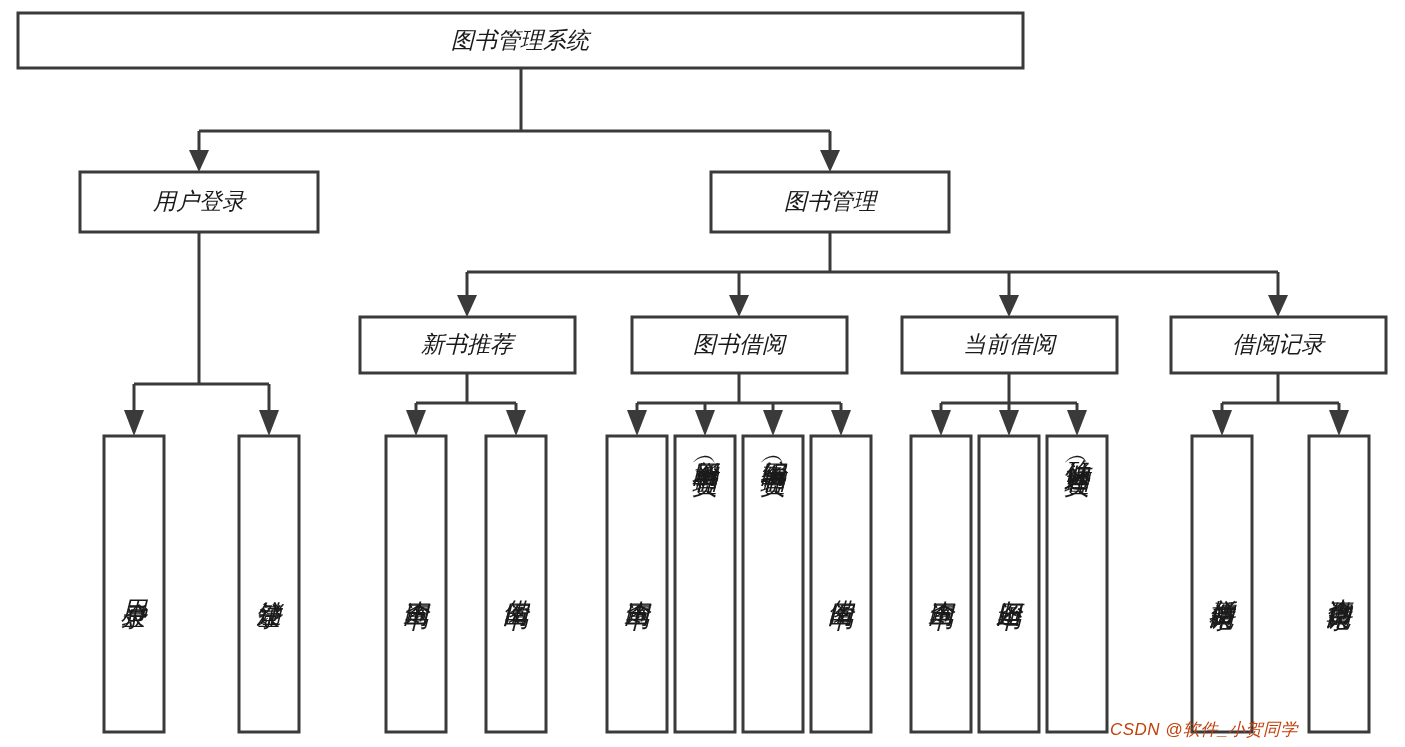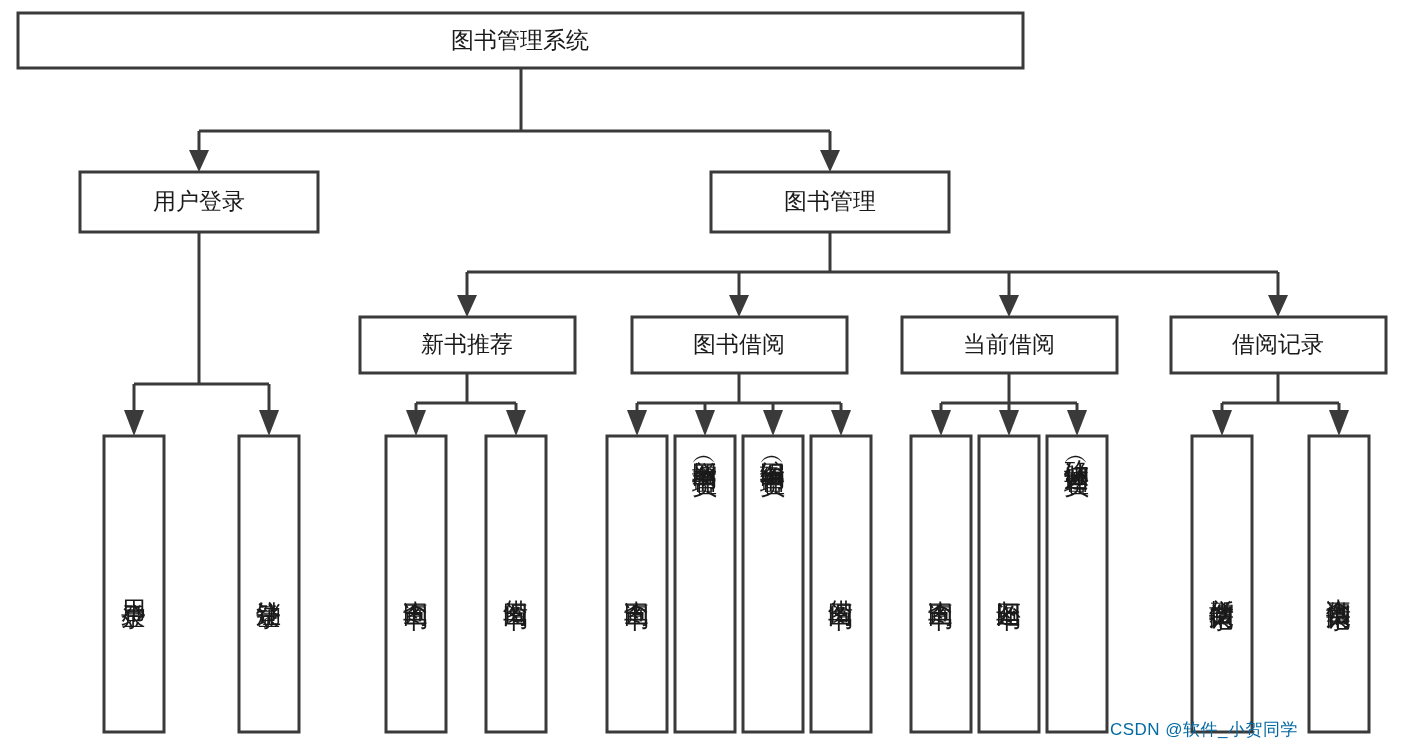--- a/index.html
+++ b/index.html
@@ -11,20 +11,21 @@
     width: 1405px;
     height: 747px;
     font-family: "Liberation Sans", "DejaVu Sans", sans-serif;
     overflow: hidden;
     position: relative;
   }
   #diagram-root {
     position: relative;
     width: 1306px;
     height: 747px;
+    font-style: italic;
   }
   svg.diagram-canvas {
     position: absolute;
     left: 0;
     top: 0;
     width: 1405px;
     height: 747px;
   }
   .node-box {
     fill: #ffffff;
@@ -64,21 +65,21 @@
     letter-spacing: 2px;
     color: #1a1a1a;
     white-space: nowrap;
   }
   .watermark {
     position: absolute;
     right: 8px;
     bottom: 6px;
     font-family: "Liberation Sans", "DejaVu Sans", sans-serif;
     font-size: 17px;
-    color: #0369a1;
+    color: #c2410c;
     letter-spacing: 0.5px;
     white-space: nowrap;
   }
 </style>
 </head>
 <body>
 
 <div id="diagram-root">
 
   <svg class="diagram-canvas" viewBox="0 0 1405 747">

